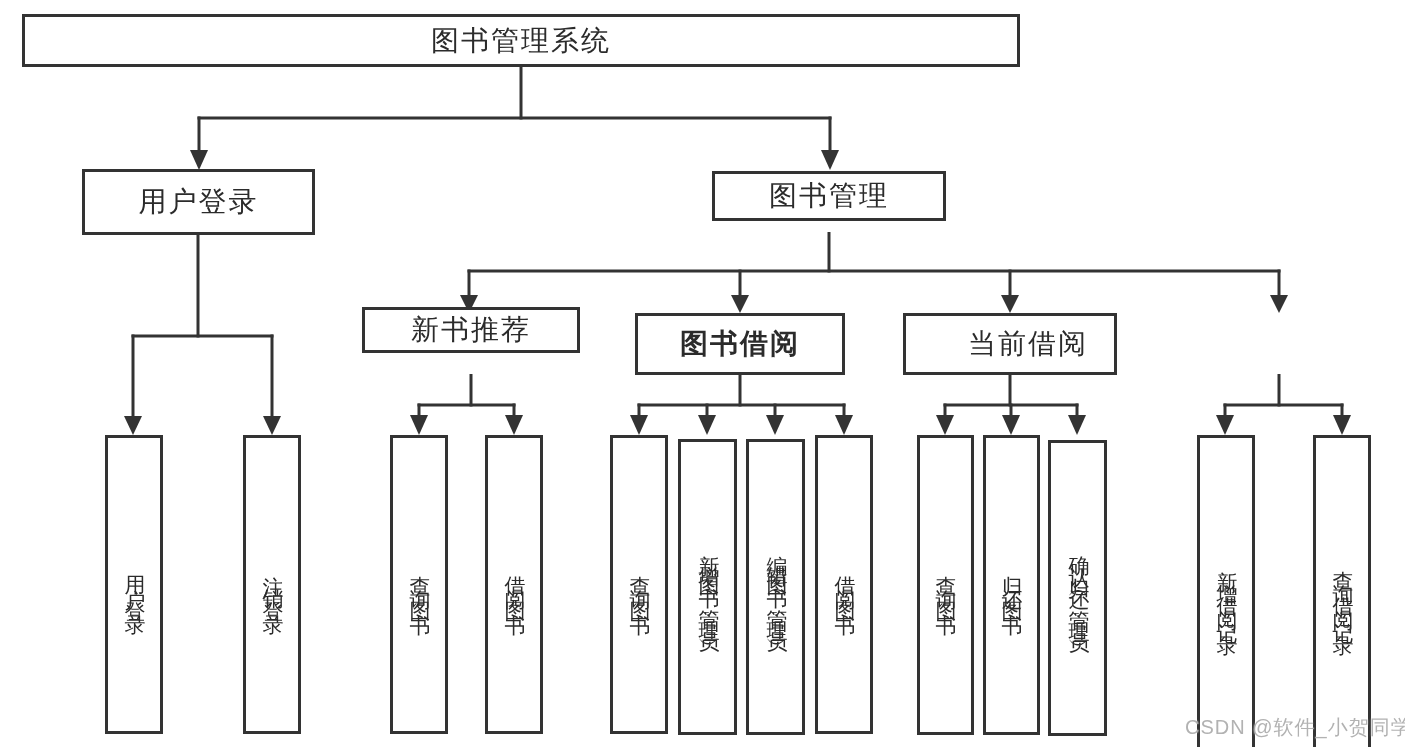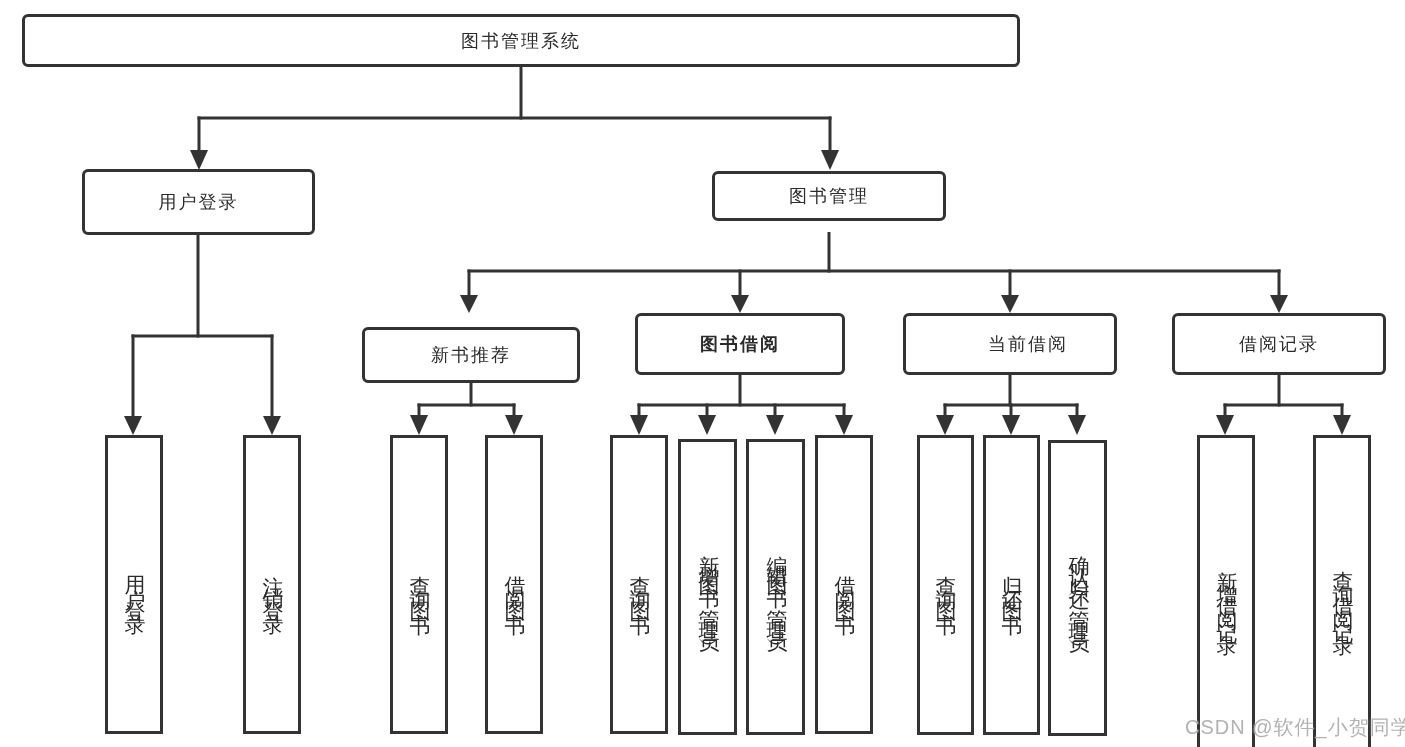--- a/index.html
+++ b/index.html
@@ -25,24 +25,23 @@
     position: absolute;
     box-sizing: border-box;
     background: #ffffff;
     border: 3px solid #333333;
     z-index: 2;
   }
   .hbox {
     display: flex;
     align-items: center;
     justify-content: center;
-    font-size: 18px;
+    font-size: 28px;
     letter-spacing: 2px;
     white-space: nowrap;
-    border-radius: 6px;
   }
   .vbox {
     writing-mode: vertical-rl;
     text-orientation: mixed;
     text-align: center;
     font-size: 21px;
     letter-spacing: 13px;
     line-height: 50px;
   }
   .vbox.long { letter-spacing: 11px; }
@@ -138,24 +137,23 @@
       <line x1="1342" y1="403.5" x2="1342" y2="417"></line>
       <polygon points="1333,415 1351,415 1342,435"></polygon>
     </g>
   </svg>
 
   <div class="hbox" style="left:22px; top:14px; width:998px; height:53px;">图书管理系统</div>
 
   <div class="hbox" style="left:82px; top:169px; width:233px; height:66px;">用户登录</div>
   <div class="hbox" style="left:712px; top:171px; width:234px; height:50px;">图书管理</div>
 
-  <div class="hbox" style="left:362px; top:327px; width:218px; height:56px;">新书推荐</div>
+  <div class="hbox" style="left:362px; top:307px; width:218px; height:46px;">新书推荐</div>
   <div class="hbox" style="left:635px; top:313px; width:210px; height:62px;font-weight:bold;">图书借阅</div>
   <div class="hbox" style="left:903px; top:313px; width:214px; height:62px;padding-left:36px;">当前借阅</div>
-  <div class="hbox" style="left:1172px; top:313px; width:214px; height:62px;">借阅记录</div>
 
   <div class="vbox" style="left:105px; top:435px; width:58px; height:299px;">用户登录</div>
   <div class="vbox" style="left:243px; top:435px; width:58px; height:299px;">注销登录</div>
 
   <div class="vbox" style="left:390px; top:435px; width:58px; height:299px;">查询图书</div>
   <div class="vbox" style="left:485px; top:435px; width:58px; height:299px;">借阅图书</div>
 
   <div class="vbox" style="left:610px; top:435px; width:58px; height:299px;">查询图书</div>
   <div class="vbox long" style="left:678px; top:439px; width:59px; height:296px;">新增图书（管理员）</div>
   <div class="vbox long" style="left:746px; top:439px; width:59px; height:296px;">编辑图书（管理员）</div>

